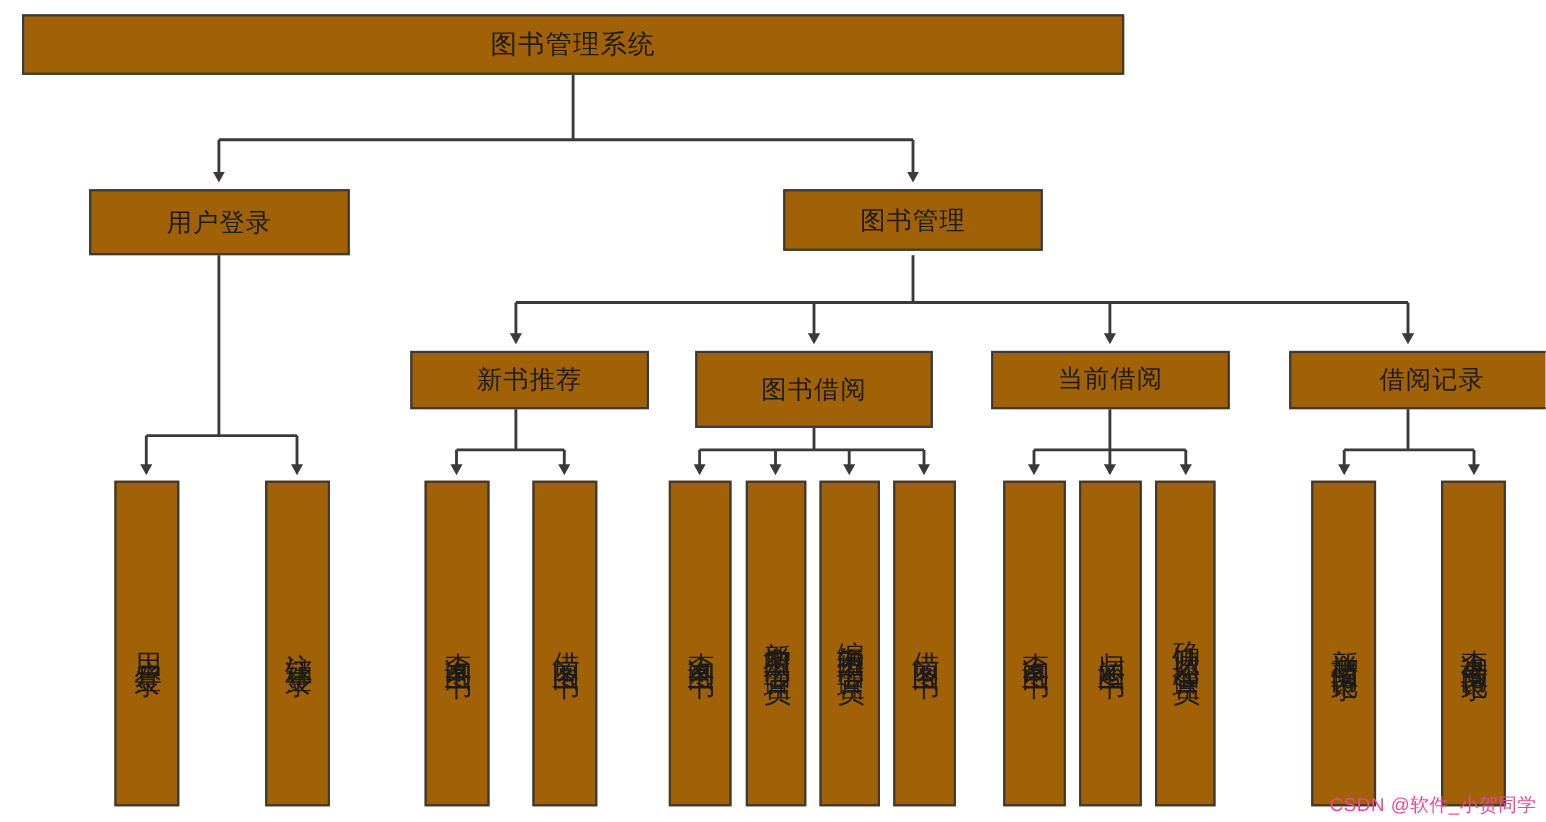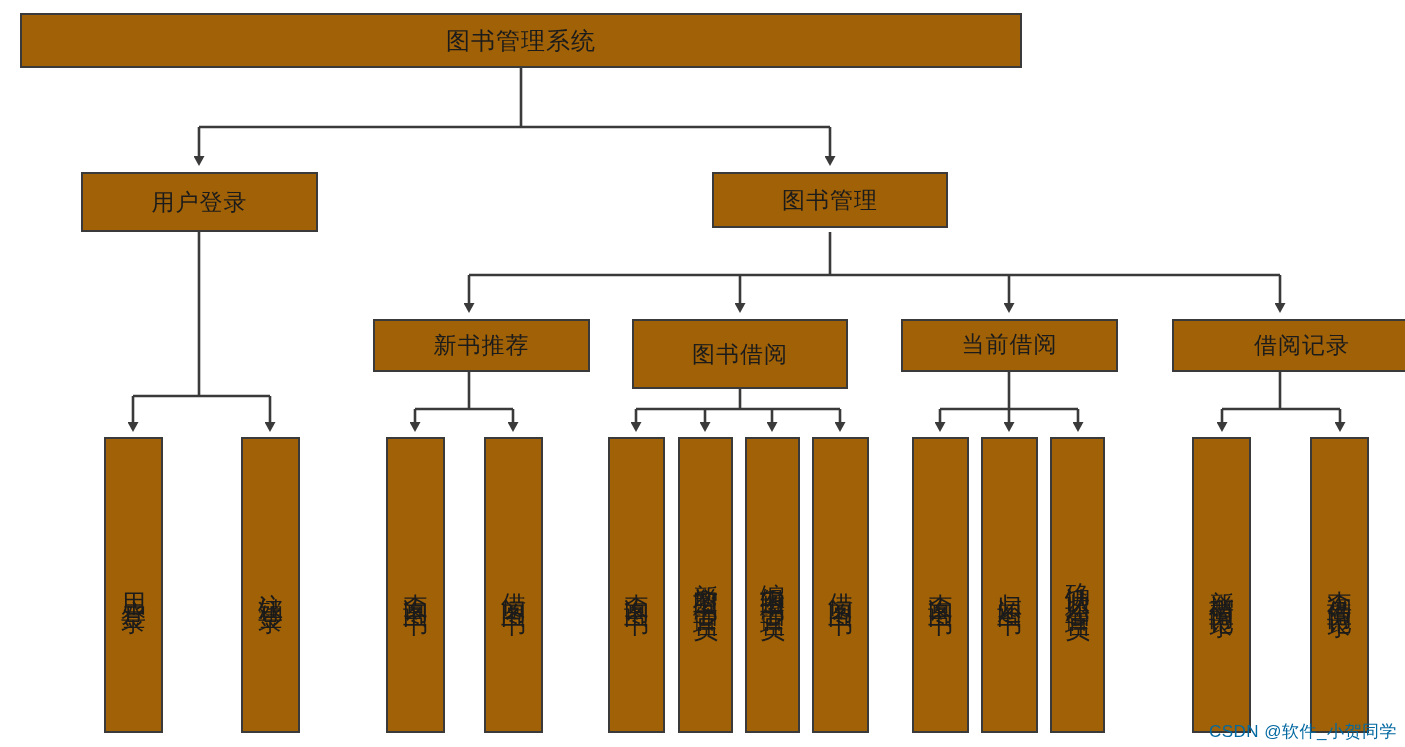--- a/index.html
+++ b/index.html
@@ -51,21 +51,21 @@
   .node.v.tall .label{
     letter-spacing:5px;
     max-height:285px;
   }
 
   #watermark{
     position:absolute;
     right:8px;
     bottom:4px;
     font-size:17px;
-    color:#0369a1;
+    color:#ec4899;
     letter-spacing:0.5px;
     white-space:nowrap;
     user-select:none;
   }
 </style>
 </head>
 <body>
 
 <div id="diagram">
 

